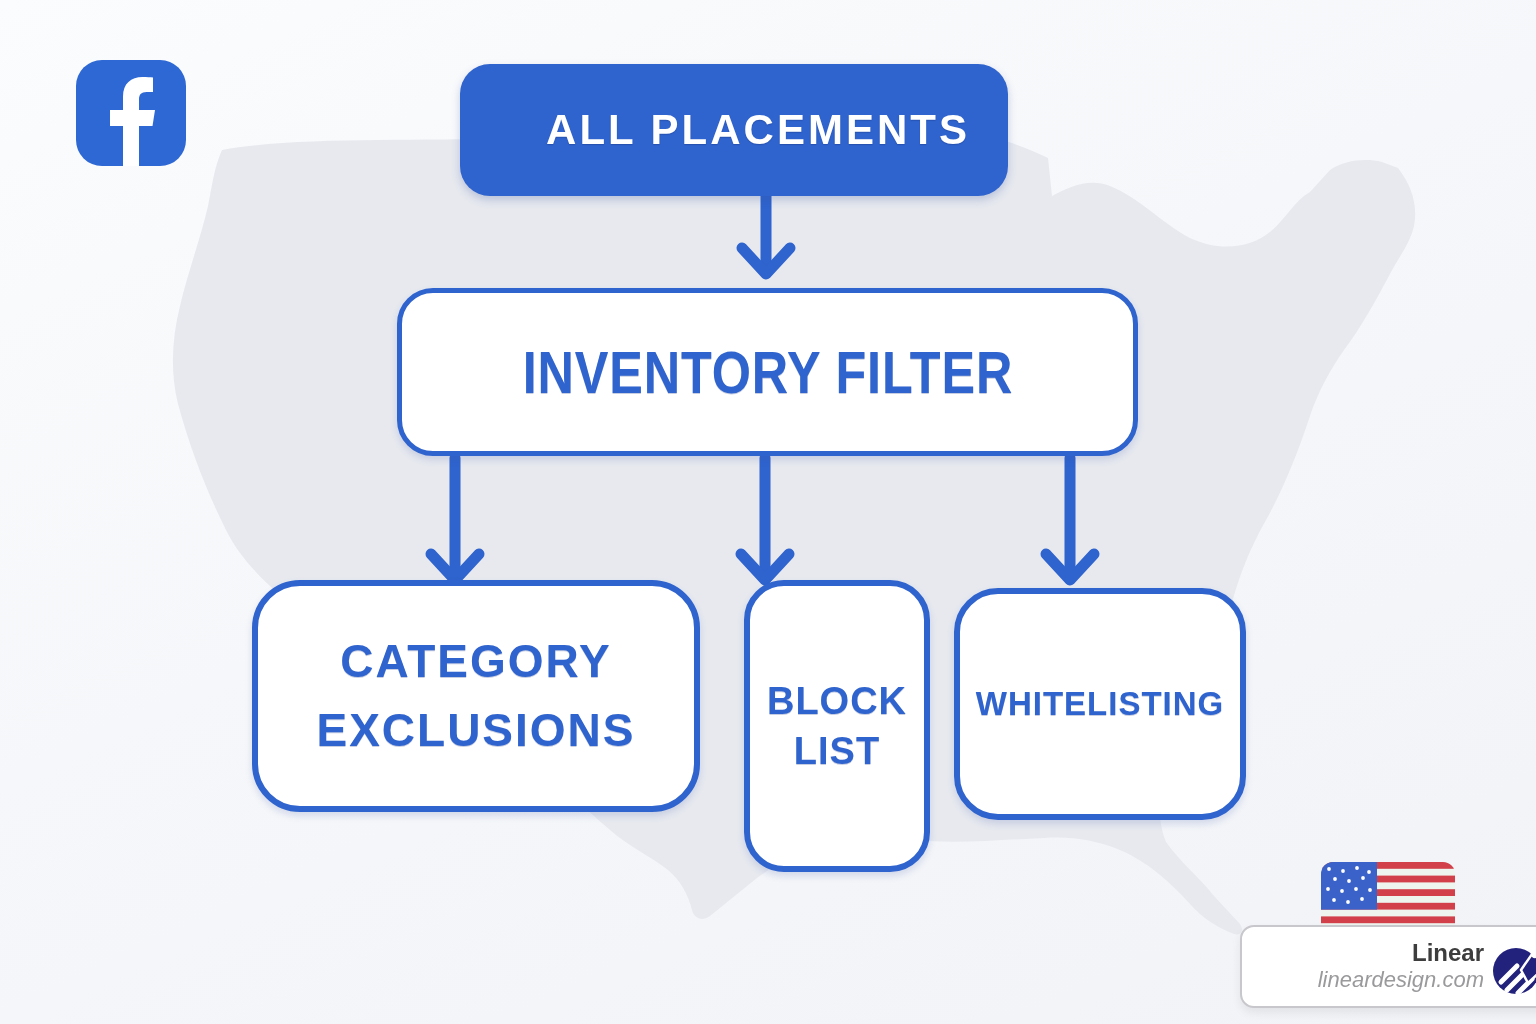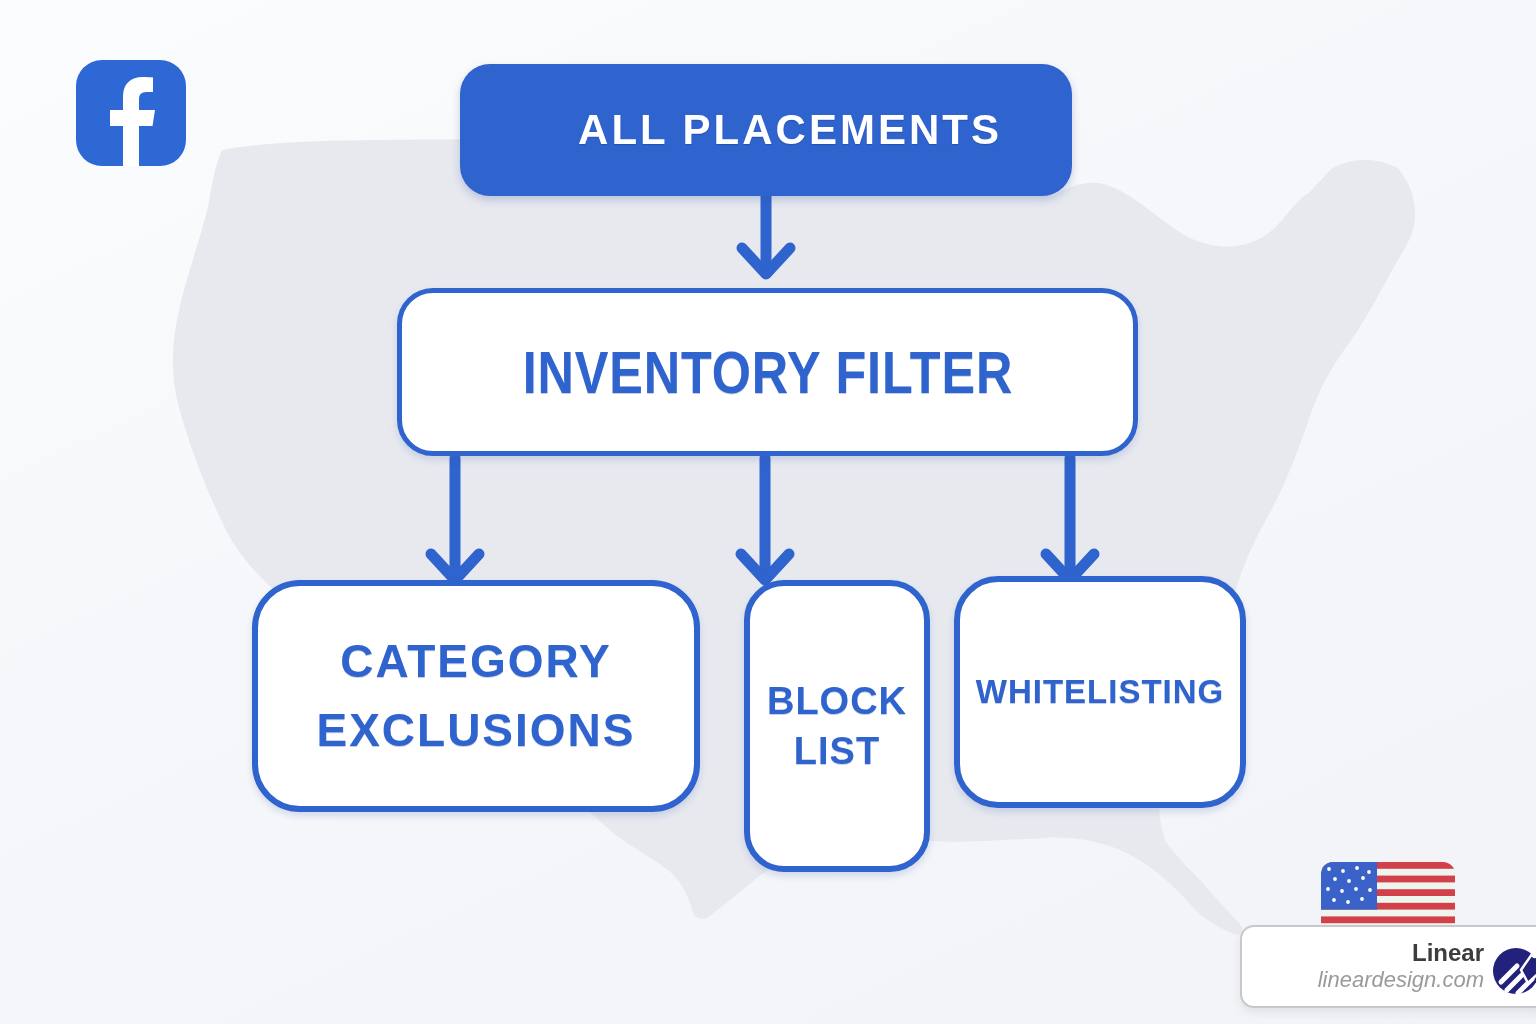--- a/index.html
+++ b/index.html
@@ -7,21 +7,21 @@
     position:relative;width:1536px;height:1024px;overflow:hidden;
     background:linear-gradient(155deg,#fbfcfd 0%,#f6f7fa 45%,#f1f3f7 100%);
     font-family:"Liberation Sans",sans-serif;
   }
   .map-layer{position:absolute;left:0;top:0;width:1536px;height:1024px;}
   .arrow-layer{position:absolute;left:0;top:0;width:1536px;height:1024px;pointer-events:none;}
 
   .node{position:absolute;display:flex;align-items:center;justify-content:center;
     text-align:center;box-sizing:border-box;font-weight:bold;}
   .node-root{
-    left:460px;top:64px;width:612px;height:132px;
+    left:460px;top:64px;width:548px;height:132px;
     background:#2f63cd;border-radius:30px;color:#ffffff;
     font-size:42px;letter-spacing:3px;
     box-shadow:0 4px 8px rgba(47,80,160,.25);
     text-shadow:0 1px 1px rgba(20,50,120,.35);
     padding-left:48px;
   }
   .node-outline{
     background:#ffffff;border:5px solid #2f63cd;color:#2f63cd;
     box-shadow:0 4px 7px rgba(60,90,170,.18);
     text-shadow:0 1px 0 rgba(30,60,140,.25);
@@ -34,21 +34,21 @@
   .node-child{border-width:6px;}
   .node-cat{
     left:252px;top:580px;width:448px;height:232px;border-radius:48px;
     font-size:46px;line-height:1.5;letter-spacing:2px;
   }
   .node-block{
     left:744px;top:580px;width:186px;height:292px;border-radius:40px;
     font-size:38px;line-height:1.32;letter-spacing:1px;
   }
   .node-white{
-    left:954px;top:576px;width:292px;height:232px;border-radius:44px;
+    left:954px;top:588px;width:292px;height:232px;border-radius:44px;
     font-size:33px;letter-spacing:1px;
   }
 
   .fb-logo{position:absolute;left:76px;top:60px;width:110px;height:106px;}
   .flag{position:absolute;left:1321px;top:862px;width:134px;height:88px;}
 
   .brand-card{
     position:absolute;left:1240px;top:925px;width:322px;height:83px;
     box-sizing:border-box;background:#ffffff;border:2px solid #c7c7cc;border-radius:14px;
     box-shadow:0 5px 10px rgba(0,0,0,.07);

